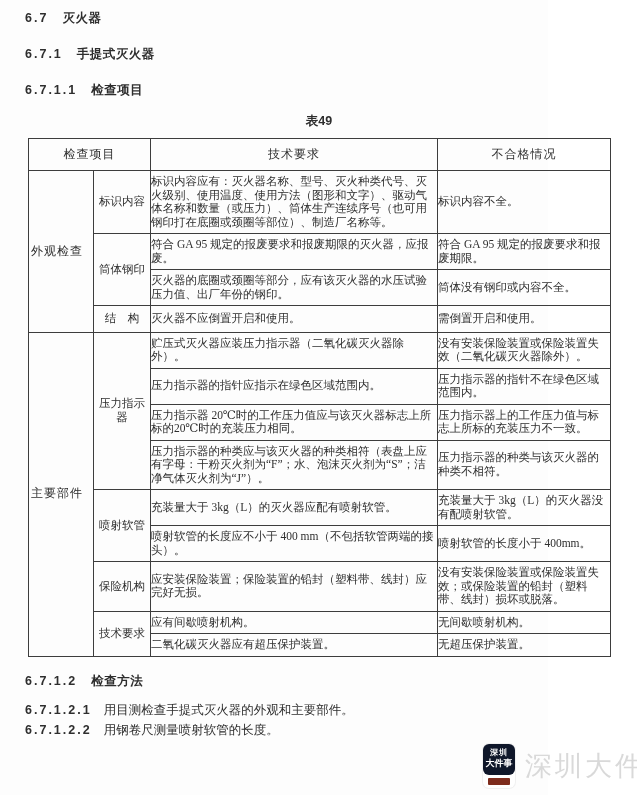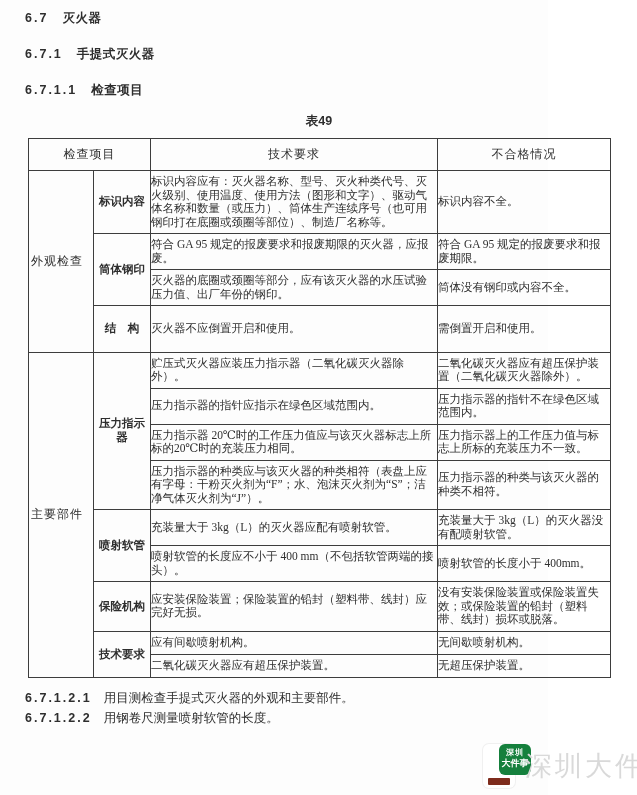--- a/index.html
+++ b/index.html
@@ -64,22 +64,21 @@
   }
   td.group-cell {
     text-align: left;
     font-size: 12px;
     letter-spacing: 1px;
     padding: 2px;
   }
   td.item-cell {
     text-align: center;
     font-size: 11.5px;
-    padding: 16px 3px;
-    font-weight: bold;
+    padding: 6px 3px;
   }
   td.req-cell, td.fail-cell {
     padding: 4px 0;
     text-align: left;
   }
 
   .method-heading    { padding-top: 16px; }
   .clause {
     font-size: 12.5px;
     padding-left: 25px;
@@ -180,21 +179,21 @@
         </tr>
         <tr>
           <td class="item-cell" rowspan="1">结　构</td>
           <td class="req-cell">灭火器不应倒置开启和使用。</td>
           <td class="fail-cell">需倒置开启和使用。</td>
         </tr>
         <tr>
           <td class="group-cell" rowspan="9">主要部件</td>
           <td class="item-cell" rowspan="4">压力指示器</td>
           <td class="req-cell">贮压式灭火器应装压力指示器（二氧化碳灭火器除外）。</td>
-          <td class="fail-cell">二氧化碳灭火器应有超压保护装置（二氧化碳灭火器除外）。</td>
+          <td class="fail-cell">没有安装保险装置或保险装置失效（二氧化碳灭火器除外）。</td>
         </tr>
         <tr>
           <td class="req-cell">压力指示器的指针应指示在绿色区域范围内。</td>
           <td class="fail-cell">压力指示器的指针不在绿色区域范围内。</td>
         </tr>
         <tr>
           <td class="req-cell">压力指示器 20℃时的工作压力值应与该灭火器标志上所标的20℃时的充装压力相同。</td>
           <td class="fail-cell">压力指示器上的工作压力值与标志上所标的充装压力不一致。</td>
         </tr>
         <tr>
@@ -220,33 +219,36 @@
           <td class="req-cell">应有间歇喷射机构。</td>
           <td class="fail-cell">无间歇喷射机构。</td>
         </tr>
         <tr>
           <td class="req-cell">二氧化碳灭火器应有超压保护装置。</td>
           <td class="fail-cell">无超压保护装置。</td>
         </tr>
       </tbody>
   </table>
 
+  <div class="heading method-heading">
+    <span class="num">6.7.1.2</span><span>检查方法</span>
+  </div>
 
   <div class="clauses">
     <div class="clause">
       <span class="num">6.7.1.2.1</span><span>用目测检查手提式灭火器的外观和主要部件。</span>
     </div>
     <div class="clause">
       <span class="num">6.7.1.2.2</span><span>用钢卷尺测量喷射软管的长度。</span>
     </div>
   </div>
 
   <div class="watermark">
     <div class="wm-icon">
-      <div class="wm-icon-top" style="background: #15803d; margin-left: 16px;">
+      <div class="wm-icon-top" style="background: #0f172a;">
         <div class="wm-line1">深圳</div>
         <div class="wm-line2">大件事</div>
       </div>
       <div class="wm-banner" style="background: rgb(126, 44, 29);"></div>
     </div>
     <div class="wm-text" style="color: rgb(217, 217, 217);">深圳大件事</div>
   </div>
 
 </div>
 

